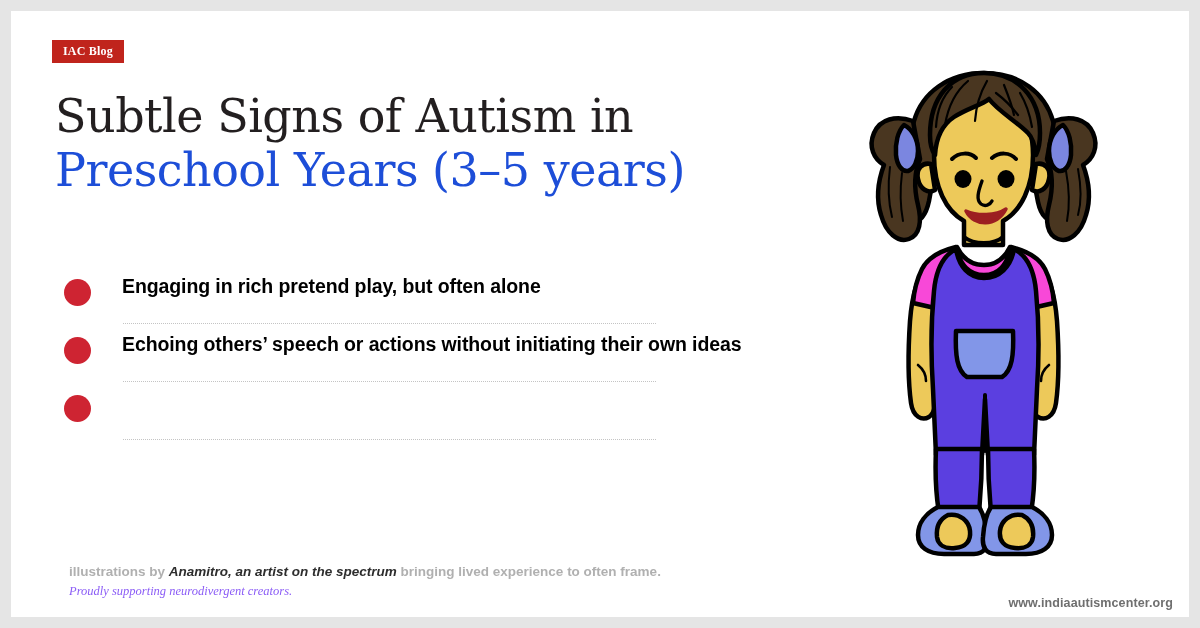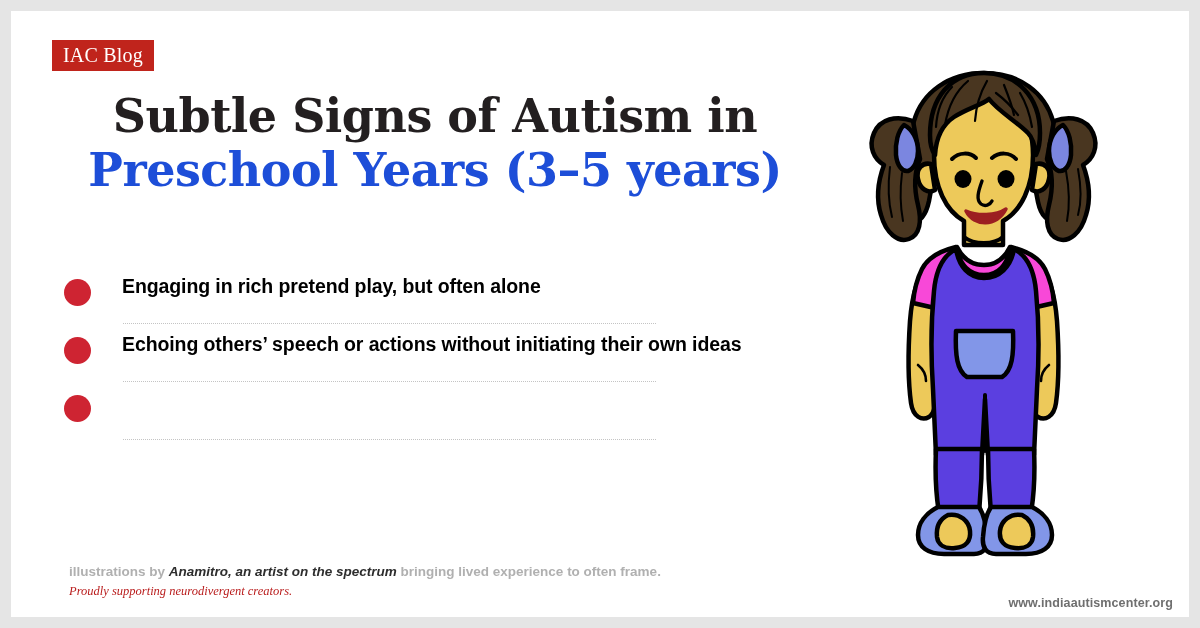--- a/index.html
+++ b/index.html
@@ -28,38 +28,37 @@
     background: #ffffff;
   }
 
   
   .badge {
     position: absolute;
     left: 41px; top: 29px;
     background: #c0241c;
     color: #ffffff;
     font-family: "Liberation Serif", serif;
-    font-weight: normal;
-    font-size: 20px;
+    font-weight: bold;
+    font-size: 12px;
     letter-spacing: 0.2px;
     padding: 5px 11px 6px 11px;
     line-height: 1;
   }
 
   
   .headline {
     position: absolute;
     left: 44px; top: 78px;
     width: 760px;
     font-family: "DejaVu Serif", "Liberation Serif", serif;
-    font-weight: bold;
+    font-weight: normal;
     font-size: 46px;
     line-height: 1.18;
     letter-spacing: -0.5px;
-    text-align: center;
   }
   .headline .l1 { display: block; color: #231f20; }
   .headline .l2 { display: block; color: #1d4ed8; }
 
   
   .bullets {
     position: absolute;
     left: 44px; top: 255px;
     width: 810px;
   }
@@ -104,21 +103,21 @@
     font-weight: bold;
     color: #b0b0b0;
     white-space: nowrap;
   }
   .footer-line1 .strong { color: #2d2d2d; font-style: italic; }
   .footer-line2 {
     margin-top: 5px;
     font-family: "Liberation Serif", serif;
     font-style: italic;
     font-size: 12.5px;
-    color: #b91c1c;
+    color: #8b5cf6;
     white-space: nowrap;
   }
   .site-url {
     position: absolute;
     right: 16px;
     top: 585px;
     font-family: "Liberation Sans", sans-serif;
     font-size: 12.5px;
     font-weight: bold;
     color: #6f6f6f;

